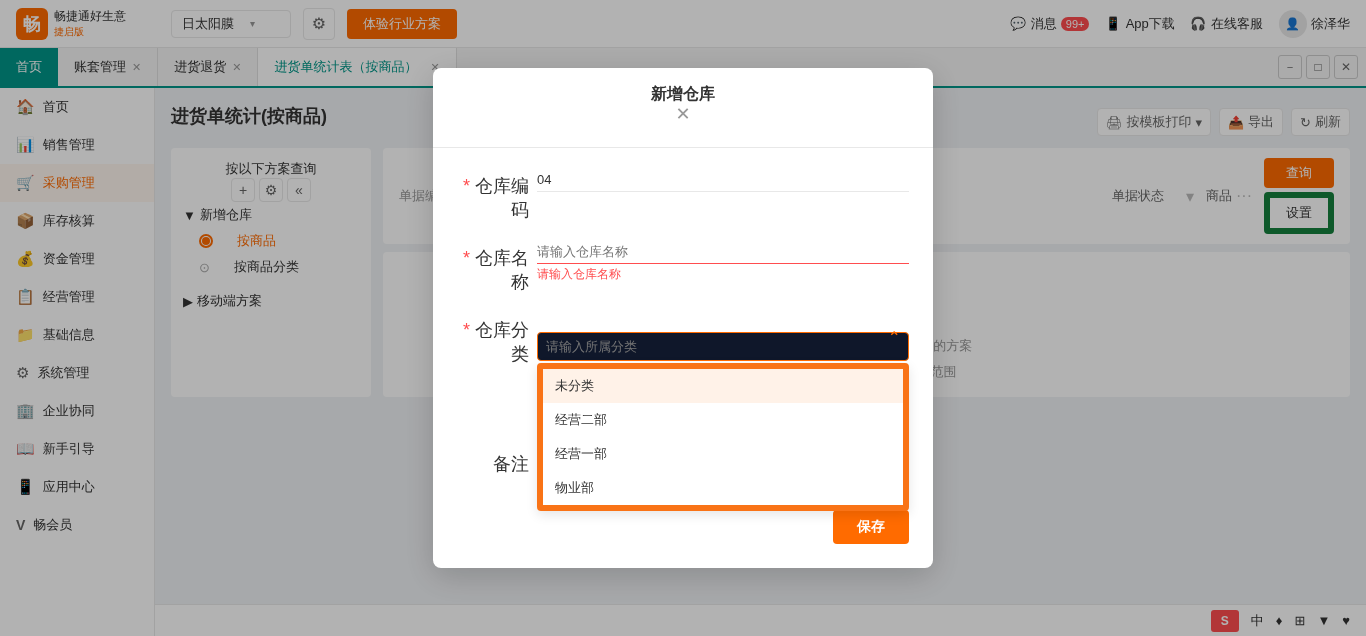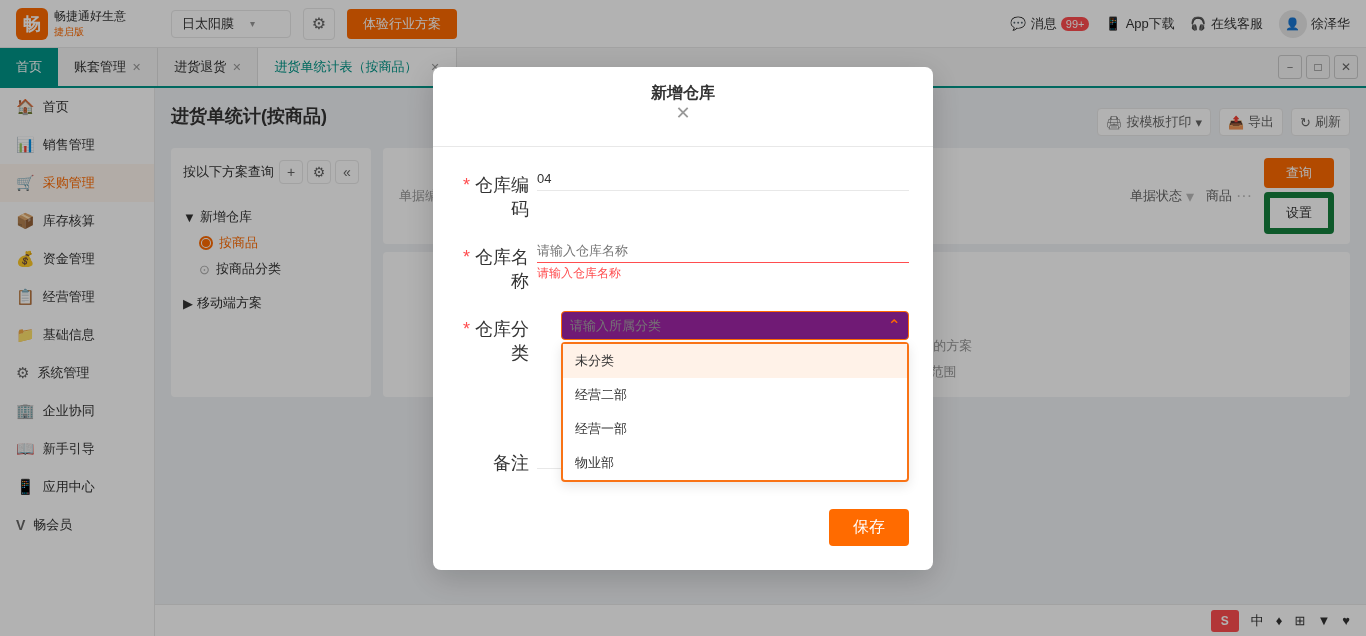--- a/index.html
+++ b/index.html
@@ -208,21 +208,21 @@
       width: 24px; height: 24px;
       border: 1px solid #e8e8e8; border-radius: 4px;
       display: flex; align-items: center; justify-content: center;
       cursor: pointer; font-size: 14px; color: #666;
     }
     .plan-tree {
       font-size: 13px; color: #333;
     }
     .plan-tree .tree-item {
       padding: 4px 16px;
-      display: flex; align-items: center; gap: 6px;
+      display: flex; align-items: center; gap: 24px;
       cursor: pointer;
     }
     .plan-tree .tree-item.active {
       color: #ff6b00;
     }
     .active-dot {
       width: 8px; height: 8px;
       background: #ff6b00;
       border-radius: 50%;
       display: inline-flex; align-items: center; justify-content: center;
@@ -306,38 +306,39 @@
       position: relative;
     }
     .dropdown-input {
       width: 100%;
       border: 1px solid #ff6b00;
       border-radius: 4px;
       padding: 6px 30px 6px 8px;
       font-size: 13px;
       color: #999;
       outline: none;
-      background: #701a75;
+      background: #0f172a;
+      margin-top: 20px;
     }
     .dropdown-arrow {
       position: absolute;
       right: 8px;
       top: 50%;
       transform: translateY(-50%);
       color: #ff6b00;
       font-size: 16px;
       pointer-events: none;
     }
     .dropdown-list {
       position: absolute;
       top: calc(100% + 2px);
       left: 0;
       right: 0;
       background: #fff;
-      border: 2px solid #f97316;
+      border: 6px solid #f97316;
       border-radius: 4px;
       box-shadow: 0 4px 12px rgba(0,0,0,0.1);
       z-index: 200;
     }
     .dropdown-option {
       padding: 8px 12px;
       font-size: 13px;
       color: #333;
       cursor: pointer;
     }
@@ -347,22 +348,23 @@
       justify-content: flex-end;
       padding: 16px 24px 0;
       gap: 12px;
     }
     .btn-save {
       background: #ff6b00;
       color: #fff;
       border: none;
       border-radius: 4px;
       padding: 8px 24px;
-      font-size: 16px;
-      cursor: pointer;
+      font-size: 14px;
+      cursor: pointer;
+      font-weight: bold;
     }
   </style>
 </head>
 <body>
 
 <div class="top-header">
   <div class="logo-area">
     <div class="logo-icon">畅</div>
     <div>
       <div style="font-size:12px;color:#333;">畅捷通好生意</div>
@@ -490,21 +492,21 @@
         </div>
         <div class="tool-btn">
           <span>↻</span>
           <span>刷新</span>
         </div>
       </div>
     </div>
 
     <div style="display:flex;gap:12px;">
       <div style="background:#fff;border-radius:4px;padding:12px;width:200px;flex-shrink:0;">
-        <div style="display:flex;align-items:center;justify-content:space-between;margin-bottom:20px;">
+        <div style="display:flex;align-items:center;justify-content:space-between;margin-bottom:0;flex-direction:column;">
           <span style="font-size:13px;color:#333;font-weight:500;">按以下方案查询</span>
           <div style="display:flex;gap:4px;">
             <div class="filter-icon-btn">+</div>
             <div class="filter-icon-btn">⚙</div>
             <div class="filter-icon-btn">«</div>
           </div>
         </div>
         <div class="plan-tree">
           <div style="display:flex;align-items:center;gap:4px;padding:4px 0;font-size:13px;color:#333;">
             <span>▼</span>
@@ -529,21 +531,21 @@
 
       <div style="flex:1;">
 
         <div style="background:#fff;border-radius:4px;padding:10px 16px;margin-bottom:8px;">
           <div style="display:flex;align-items:center;justify-content:space-between;">
             <div style="display:flex;gap:24px;font-size:13px;color:#999;">
               <span>单据编号</span>
               <span>付款</span>
             </div>
             <div style="display:flex;align-items:center;gap:12px;">
-              <div style="display:flex;align-items:center;gap:4px;text-align:center;">
+              <div style="display:flex;align-items:center;gap:22px;text-align:center;">
                 <span style="font-size:13px;color:#666;">单据状态</span>
                 <span style="color:#bbb;">▾</span>
               </div>
               <div style="display:flex;align-items:center;gap:4px;">
                 <span style="font-size:13px;color:#666;">商品</span>
                 <span style="color:#bbb;">···</span>
               </div>
               <div style="display:flex;flex-direction:column;gap:4px;">
                 <button class="query-btn">查询</button>
                 <button class="set-btn">设置</button>
@@ -597,21 +599,21 @@
       <div class="form-row">
         <div class="form-label required">
           <span>仓库名称</span>
         </div>
         <div class="form-control-wrap">
           <input class="form-control error-border" type="text" placeholder="请输入仓库名称" style="">
           <div class="error-msg">请输入仓库名称</div>
         </div>
       </div>
 
-      <div class="form-row" style="align-items:flex-start;gap:24px;">
+      <div class="form-row" style="align-items:flex-start;">
         <div class="form-label required">
           <span>仓库分类</span>
         </div>
         <div class="dropdown-wrap">
           <input class="dropdown-input" type="text" placeholder="请输入所属分类" style="">
           <span class="dropdown-arrow">⌃</span>
           <div class="dropdown-list">
             <div class="dropdown-option selected">未分类</div>
             <div class="dropdown-option">经营二部</div>
             <div class="dropdown-option">经营一部</div>

